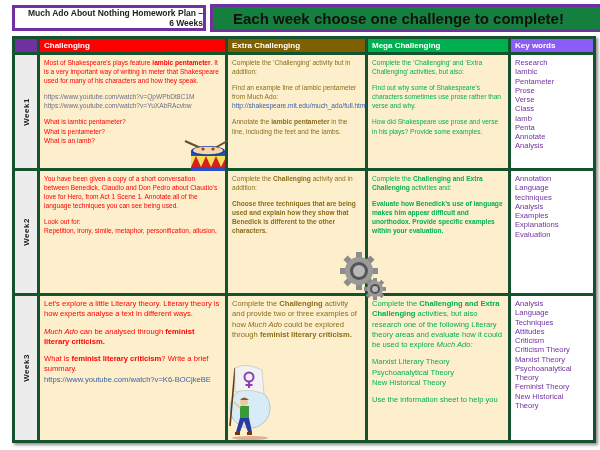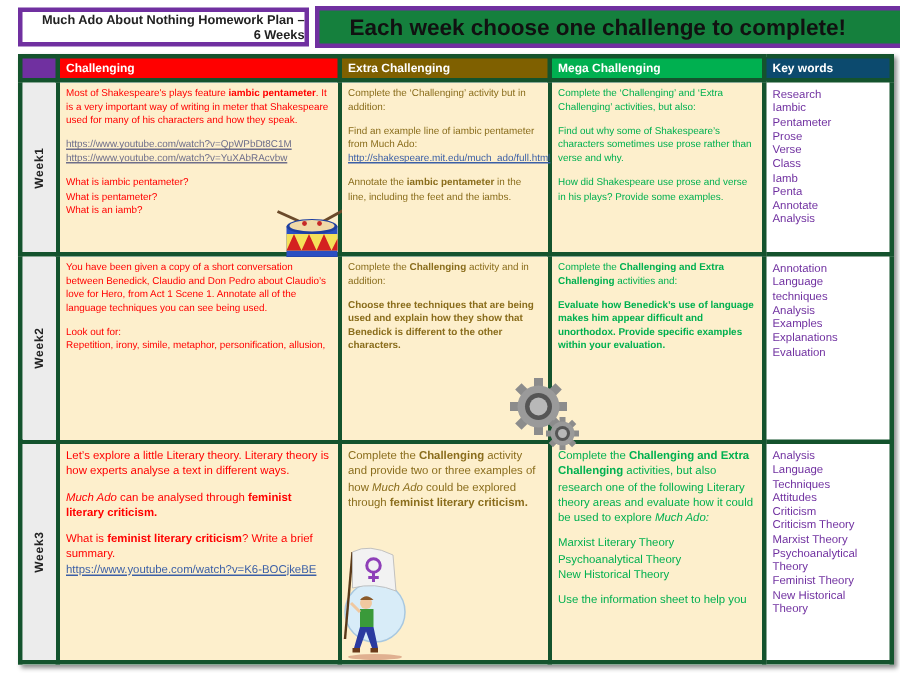--- a/index.html
+++ b/index.html
@@ -26,37 +26,37 @@
   }
   .plan td, .plan th { border: 3px solid #14532d; vertical-align: top; }
   .plan th {
     height: 16px; font-size: 8px; font-weight: bold; color: #fff;
     text-align: left; padding: 2px 4px; vertical-align: middle;
   }
   .h-corner { background: #7030a0; }
   .h-ch { background: #ff0000; }
   .h-ex { background: #7f6000; }
   .h-me { background: #00b050; }
-  .h-kw { background: #0c4a6e; }
+  .h-kw { background: #8b5cf6; }
 
   .week-cell { background: #ececec; position: relative; }
   .week-label {
     position: absolute; left: 50%; top: 50%;
     transform: translate(-50%, -50%) rotate(-90deg);
     font-size: 8px; font-weight: bold; color: #222; white-space: nowrap; letter-spacing: 0.5px;
   }
   .body-cell { background: #fdefcc; padding: 3px 4px; font-size: 6.6px; line-height: 1.38; position: relative; margin-top: 23px; }
   .c-red { color: #ff0000; }
   .c-brown { color: #8a6d1c; }
   .c-green { color: #00b050; }
   .kw-cell { background: #ffffff; padding: 3px 4px; font-size: 7.2px; line-height: 1.22; color: #7030a0; }
   .kw-cell.big { font-size: 7.6px; }
   .body-cell p { margin-bottom: 7px; }
   .body-cell p.tight { margin-bottom: 0; }
-  .lnk { color: #3b5fa6; text-decoration: underline; display: block; }
+  .lnk { color: #3b5fa6; display: block; }
   .lnk.grey { color: #6e6e8a; }
   b { font-weight: bold; }
   .big-txt { font-size: 7.6px; line-height: 1.35; }
   .kw { display: block; }
 
   .drum { position: absolute; left: 143px; top: 80px; width: 50px; height: 42px; }
   .gears { position: absolute; right: -22px; top: 76px; width: 48px; height: 54px; z-index: 3; }
   .feminist { position: absolute; left: 0px; top: 50px; width: 46px; height: 95px; }
 </style>
 </head>

